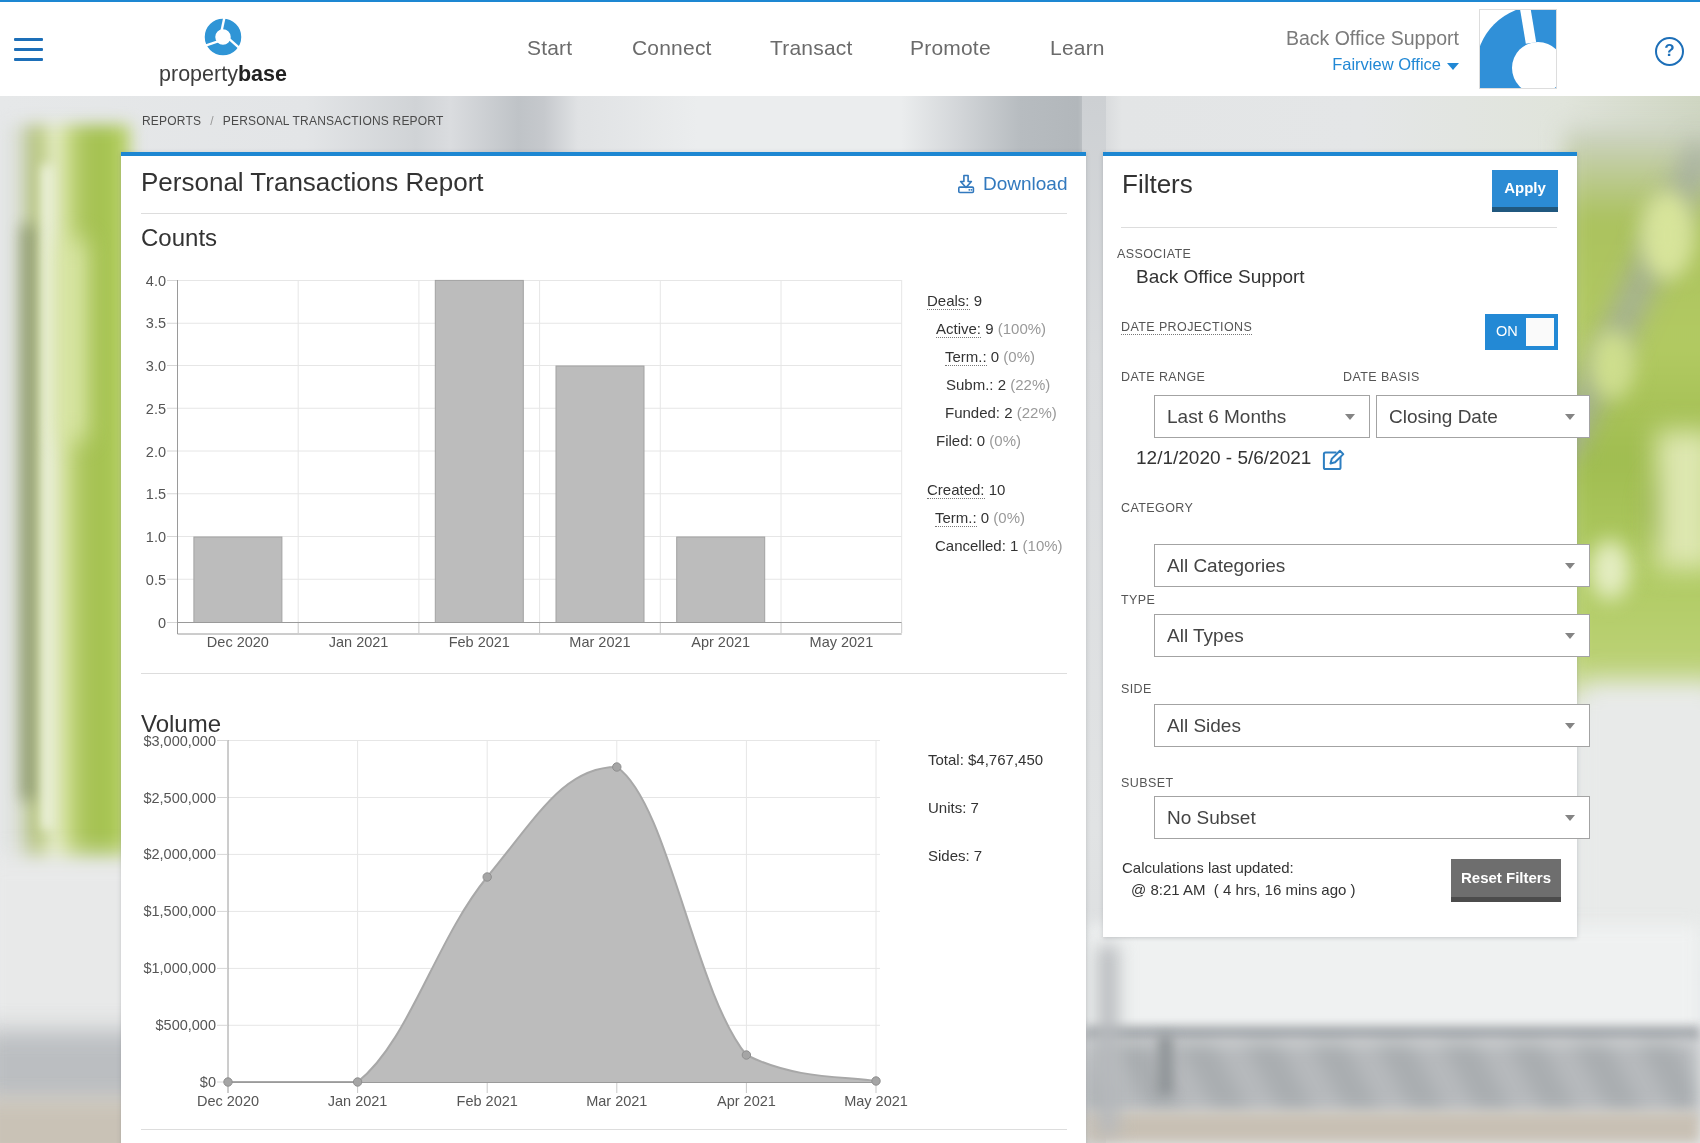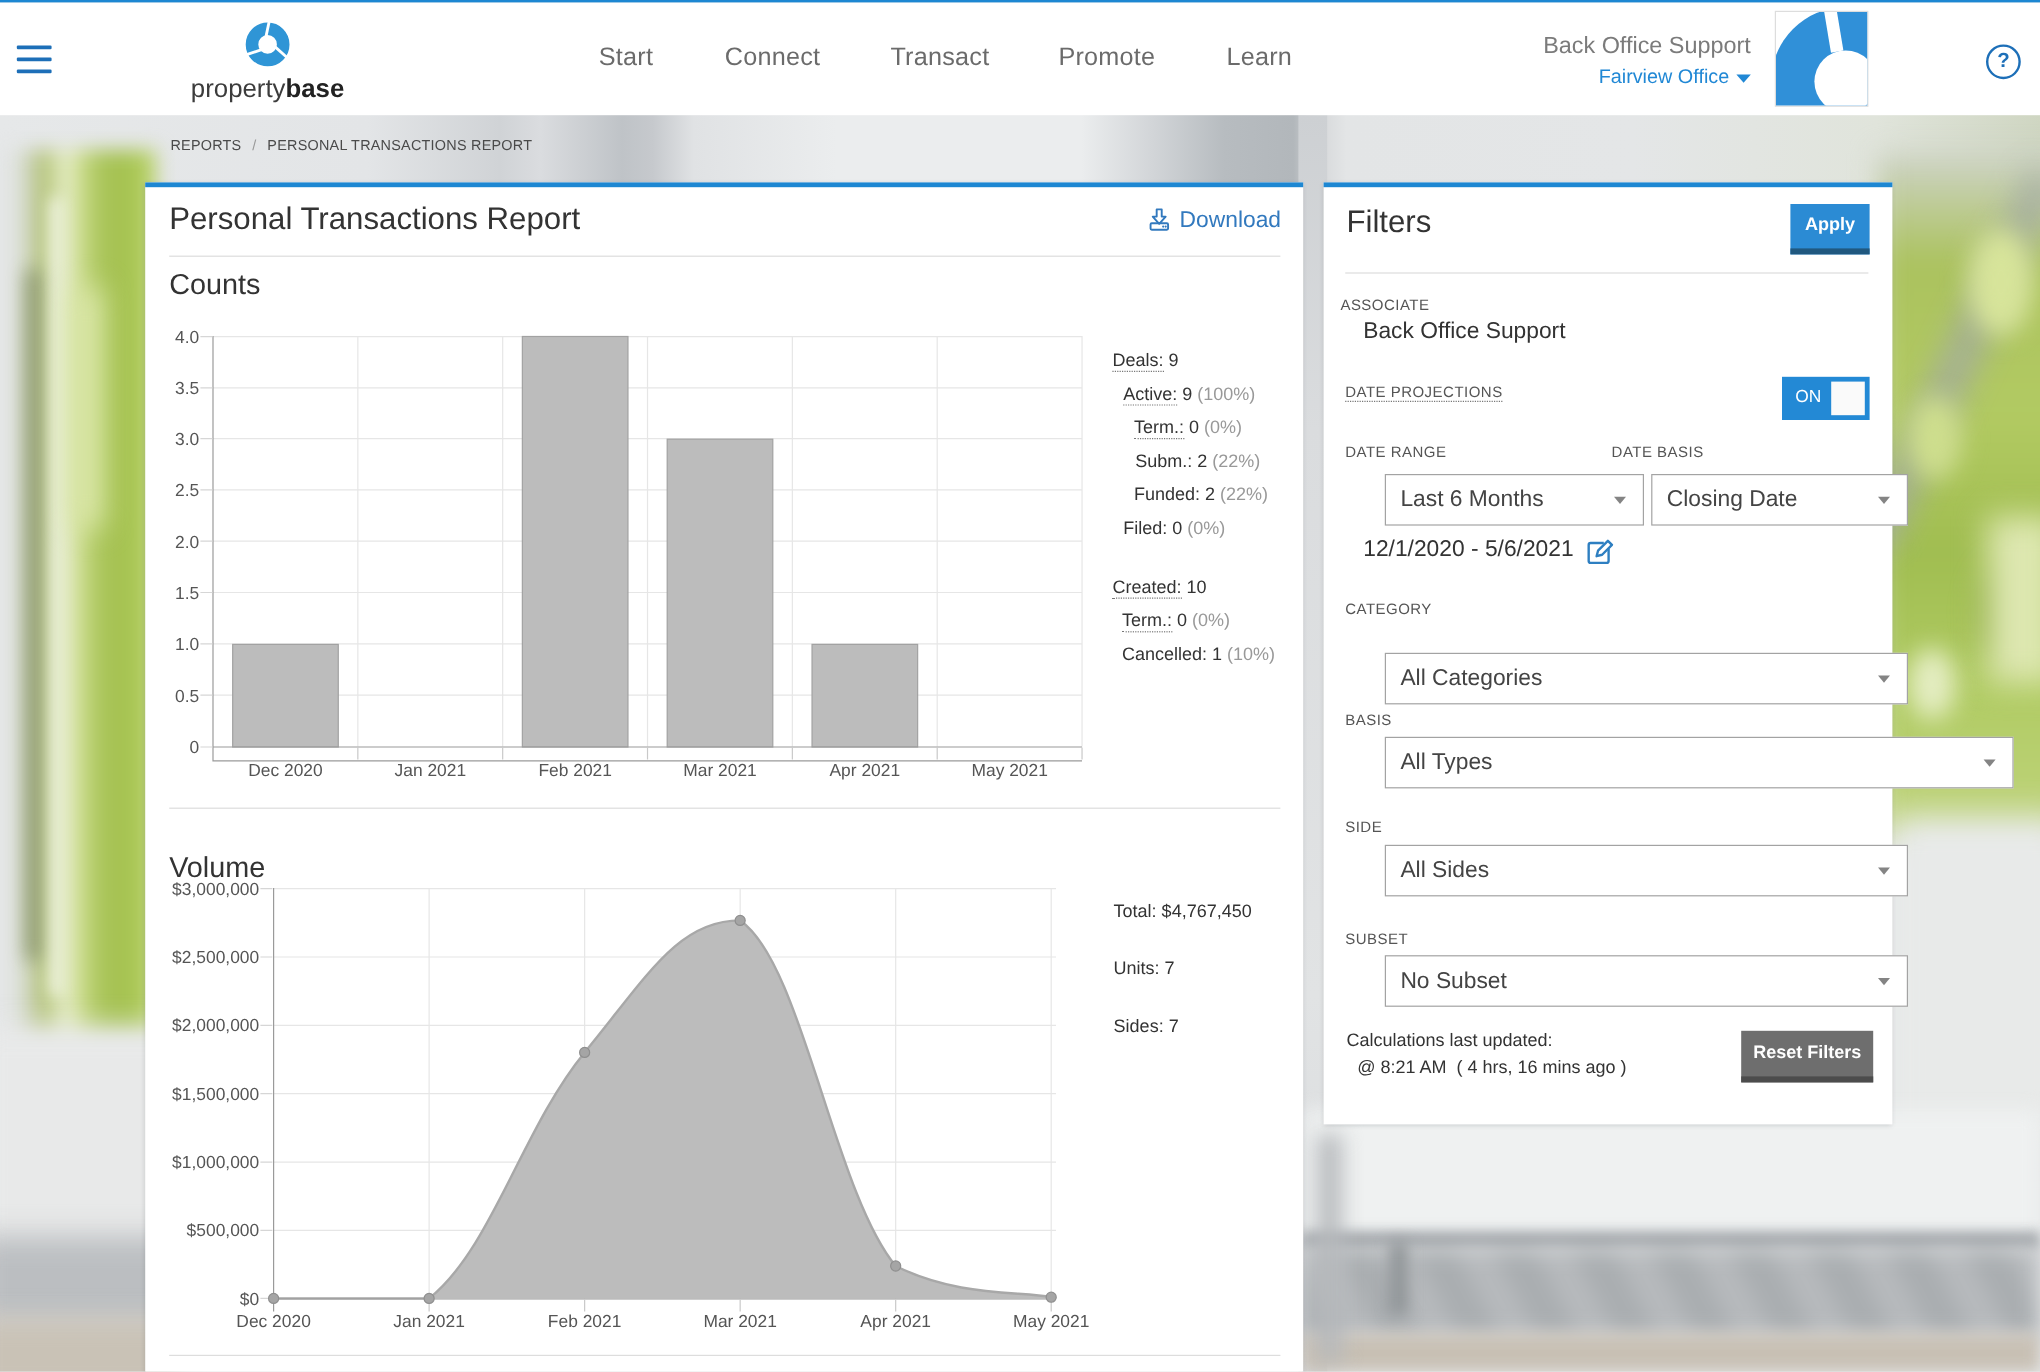--- a/index.html
+++ b/index.html
@@ -3,21 +3,21 @@
 <meta charset="utf-8">
 <style>
 *{margin:0;padding:0;box-sizing:border-box;}
 html,body{width:1700px;height:1143px;overflow:hidden;}
 body{font-family:"Liberation Sans",sans-serif;position:relative;background:#e6e8e9;}
 #bg{position:absolute;inset:0;overflow:hidden;}
 #bg div{position:absolute;}
 #topbar{position:absolute;left:0;top:0;width:1700px;height:2px;background:#1d87d2;z-index:20;}
 header{position:absolute;left:0;top:2px;width:1700px;height:94px;background:#fff;z-index:10;}
 .hamb{position:absolute;left:14px;width:29px;height:2.6px;background:#1d6fb8;border-radius:1px;}
-.navitem{position:absolute;top:34px;font-size:21px;color:#6b6b6b;letter-spacing:.2px;}
+.navitem{position:absolute;top:34px;font-size:21px;color:#6b6b6b;letter-spacing:.2px;margin-left:28px;}
 #who{position:absolute;right:241px;top:25px;text-align:right;}
 #who .nm{font-size:19.5px;color:#7b7b7b;line-height:23px;}
 #who .of{font-size:16.5px;color:#2188d5;line-height:28px;}
 .caret{display:inline-block;width:0;height:0;border-left:6px solid transparent;border-right:6px solid transparent;border-top:7px solid #2188d5;margin-left:6px;}
 #avatar{position:absolute;left:1479px;top:7px;width:78px;height:80px;border:1px solid #ddd;background:#fff;overflow:hidden;}
 #help{position:absolute;left:1655px;top:35px;width:29px;height:29px;border:2.4px solid #1d6fb8;border-radius:50%;color:#1d6fb8;font-size:17px;text-align:center;line-height:24px;font-weight:600;}
 #crumb{position:absolute;left:142px;top:114px;font-size:12px;letter-spacing:.2px;color:#4a4a4a;z-index:5;}
 #crumb .sep{color:#999;margin:0 9px;}
 .card{position:absolute;background:#fff;border-top:4.5px solid #1d87d2;box-shadow:0 1px 4px rgba(80,85,90,.25);z-index:4;}
 #cardL{left:121px;top:152px;width:965px;height:1000px;}
@@ -228,22 +228,22 @@
   <div class="flabel" style="left:240px;top:213.5px;">DATE BASIS</div>
   <div class="sel" style="left:18px;top:238.5px;width:216px;">Last 6 Months<i></i></div>
   <div class="sel" style="left:240px;top:238.5px;width:214px;">Closing Date<i></i></div>
   <div class="fval" style="left:33px;top:290.5px;">12/1/2020 - 5/6/2021</div>
   <svg style="left:218px;top:292px;" width="25" height="25" viewBox="0 0 25 25" fill="none" stroke="#2e7fc1" stroke-width="2">
       <path d="M15.5 4.5H4.5a1.6 1.6 0 0 0-1.6 1.6v13.4a1.6 1.6 0 0 0 1.6 1.6h13.4a1.6 1.6 0 0 0 1.6-1.6V9"></path>
       <path d="M9.5 15.5l1.2-4.6 8.2-8.2 3.4 3.4-8.2 8.2z" stroke-linejoin="round"></path>
     </svg>
   <div class="flabel" style="left:18px;top:344.5px;">CATEGORY</div>
   <div class="sel" style="left:18px;top:388px;width:436px;">All Categories<i></i></div>
-  <div class="flabel" style="left:18px;top:436.5px;">BASIS</div>
-  <div class="sel" style="left:18px;top:457.5px;width:524px;">All Types<i></i></div>
+  <div class="flabel" style="left:18px;top:436.5px;">TYPE</div>
+  <div class="sel" style="left:18px;top:457.5px;width:436px;">All Types<i></i></div>
   <div class="flabel" style="left:18px;top:525.5px;">SIDE</div>
   <div class="sel" style="left:18px;top:547.5px;width:436px;">All Sides<i></i></div>
   <div class="flabel" style="left:18px;top:619.5px;">SUBSET</div>
   <div class="sel" style="left:18px;top:639.5px;width:436px;">No Subset<i></i></div>
   <div style="left:19px;top:703px;font-size:15px;color:#333;">Calculations last updated:</div>
   <div style="left:28px;top:725px;font-size:15px;color:#333;">@ 8:21 AM&nbsp;&nbsp;( 4 hrs, 16 mins ago )</div>
   <div class="btn" id="reset">Reset Filters</div>
 </section>
 
 </body></html>

